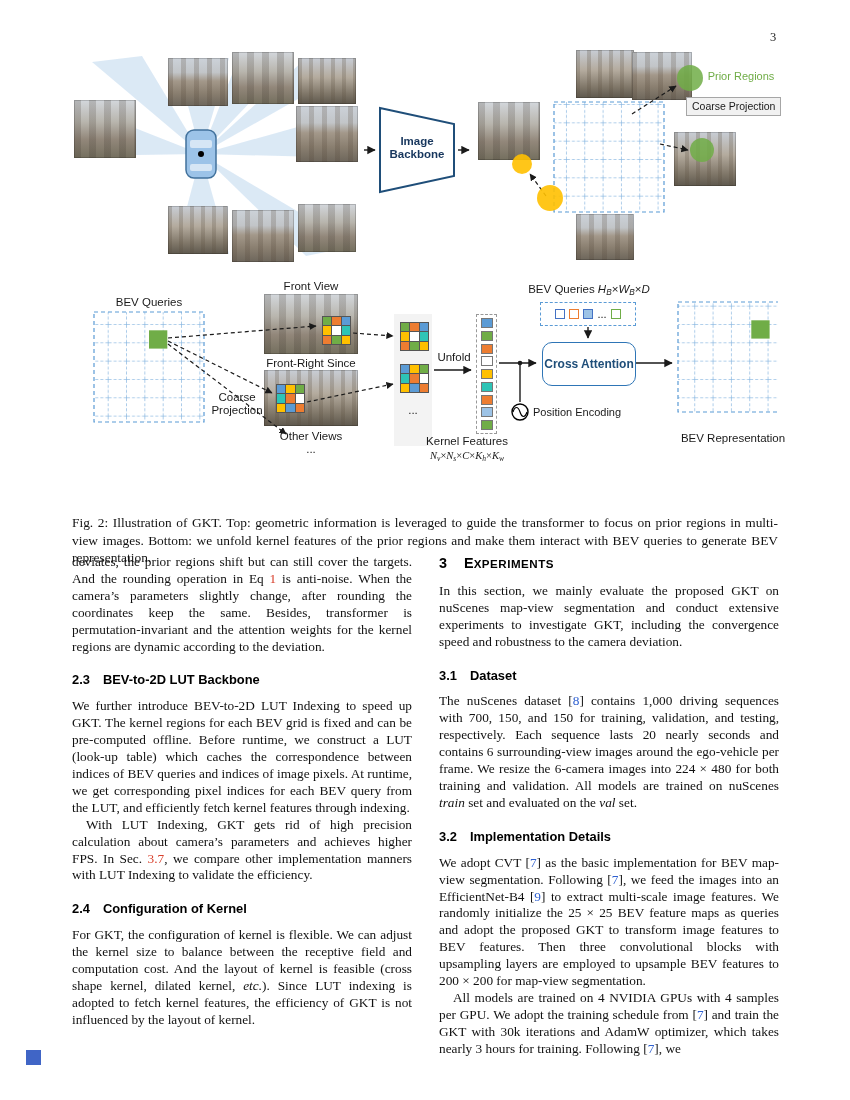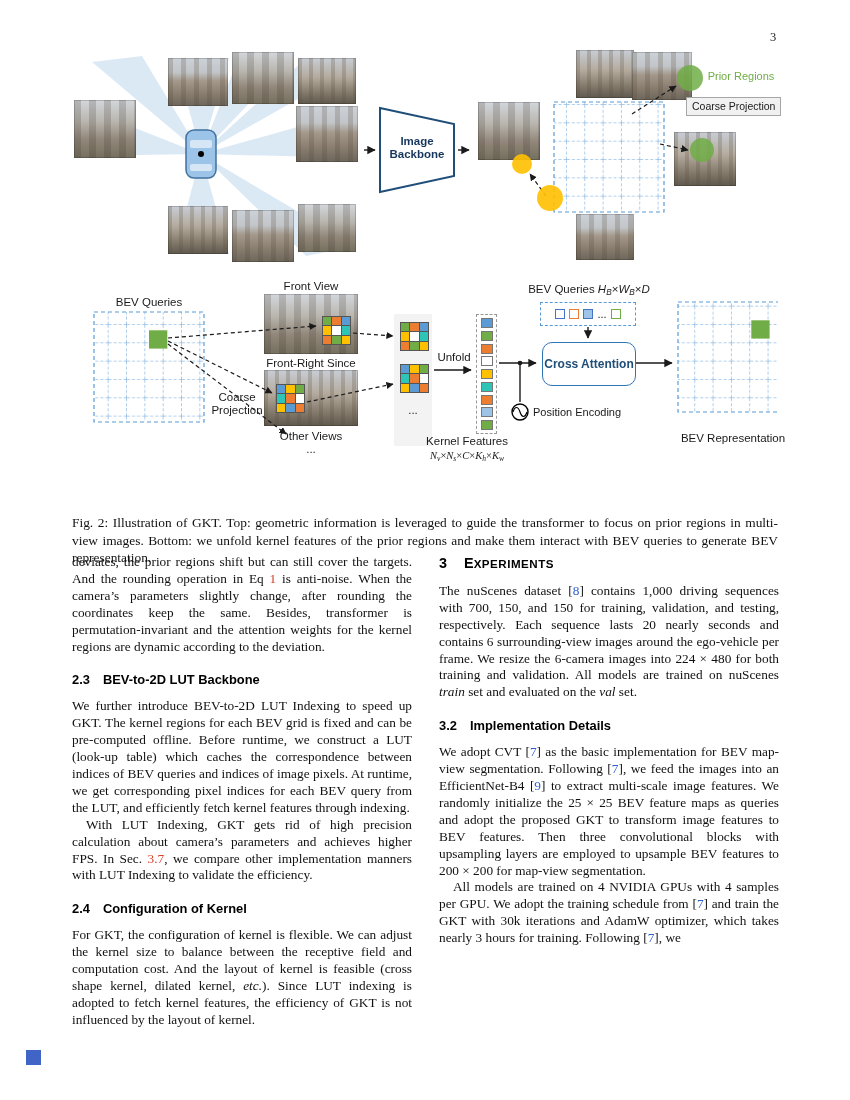--- a/index.html
+++ b/index.html
@@ -282,21 +282,26 @@
         <span class="h-title">Configuration of Kernel</span>
       </div>
       <p><span>For GKT, the configuration of kernel is flexible. We can adjust the kernel size to balance between the receptive field and computation cost. And the layout of kernel is feasible (cross shape kernel, dilated kernel, </span><span class="it">etc.</span><span>). Since LUT indexing is adopted to fetch kernel features, the efficiency of GKT is not influenced by the layout of kernel.</span></p>
     </div>
 
     <div class="col">
       <div class="sechead">
         <span class="h-num">3</span>
         <span class="h-title"><span>E</span><span class="sc">XPERIMENTS</span></span>
       </div>
-
+      <p>In this section, we mainly evaluate the proposed GKT on nuScenes map-view segmentation and conduct extensive experiments to investigate GKT, including the convergence speed and robustness to the camera deviation.</p>
+
+      <div class="subhead">
+        <span class="h-num">3.1</span>
+        <span class="h-title">Dataset</span>
+      </div>
       <p><span>The nuScenes dataset [</span><span class="cite">8</span><span>] contains 1,000 driving sequences with 700, 150, and 150 for training, validation, and testing, respectively. Each sequence lasts 20 nearly seconds and contains 6 surrounding-view images around the ego-vehicle per frame. We resize the 6-camera images into 224 × 480 for both training and validation. All models are trained on nuScenes </span><span class="it">train</span><span> set and evaluated on the </span><span class="it">val</span><span> set.</span></p>
 
       <div class="subhead">
         <span class="h-num">3.2</span>
         <span class="h-title">Implementation Details</span>
       </div>
       <p><span>We adopt CVT [</span><span class="cite">7</span><span>] as the basic implementation for BEV map-view segmentation. Following [</span><span class="cite">7</span><span>], we feed the images into an EfficientNet-B4 [</span><span class="cite">9</span><span>] to extract multi-scale image features. We randomly initialize the 25 × 25 BEV feature maps as queries and adopt the proposed GKT to transform image features to BEV features. Then three convolutional blocks with upsampling layers are employed to upsample BEV features to 200 × 200 for map-view segmentation.</span></p>
       <p class="ind"><span>All models are trained on 4 NVIDIA GPUs with 4 samples per GPU. We adopt the training schedule from [</span><span class="cite">7</span><span>] and train the GKT with 30k iterations and AdamW optimizer, which takes nearly 3 hours for training. Following [</span><span class="cite">7</span><span>], we</span></p>
     </div>
 

